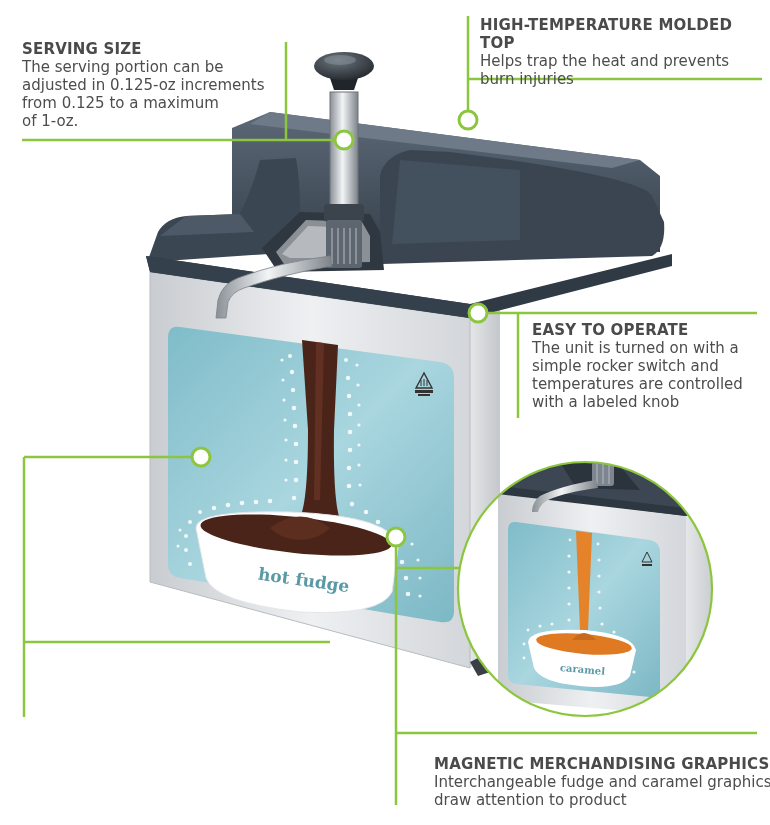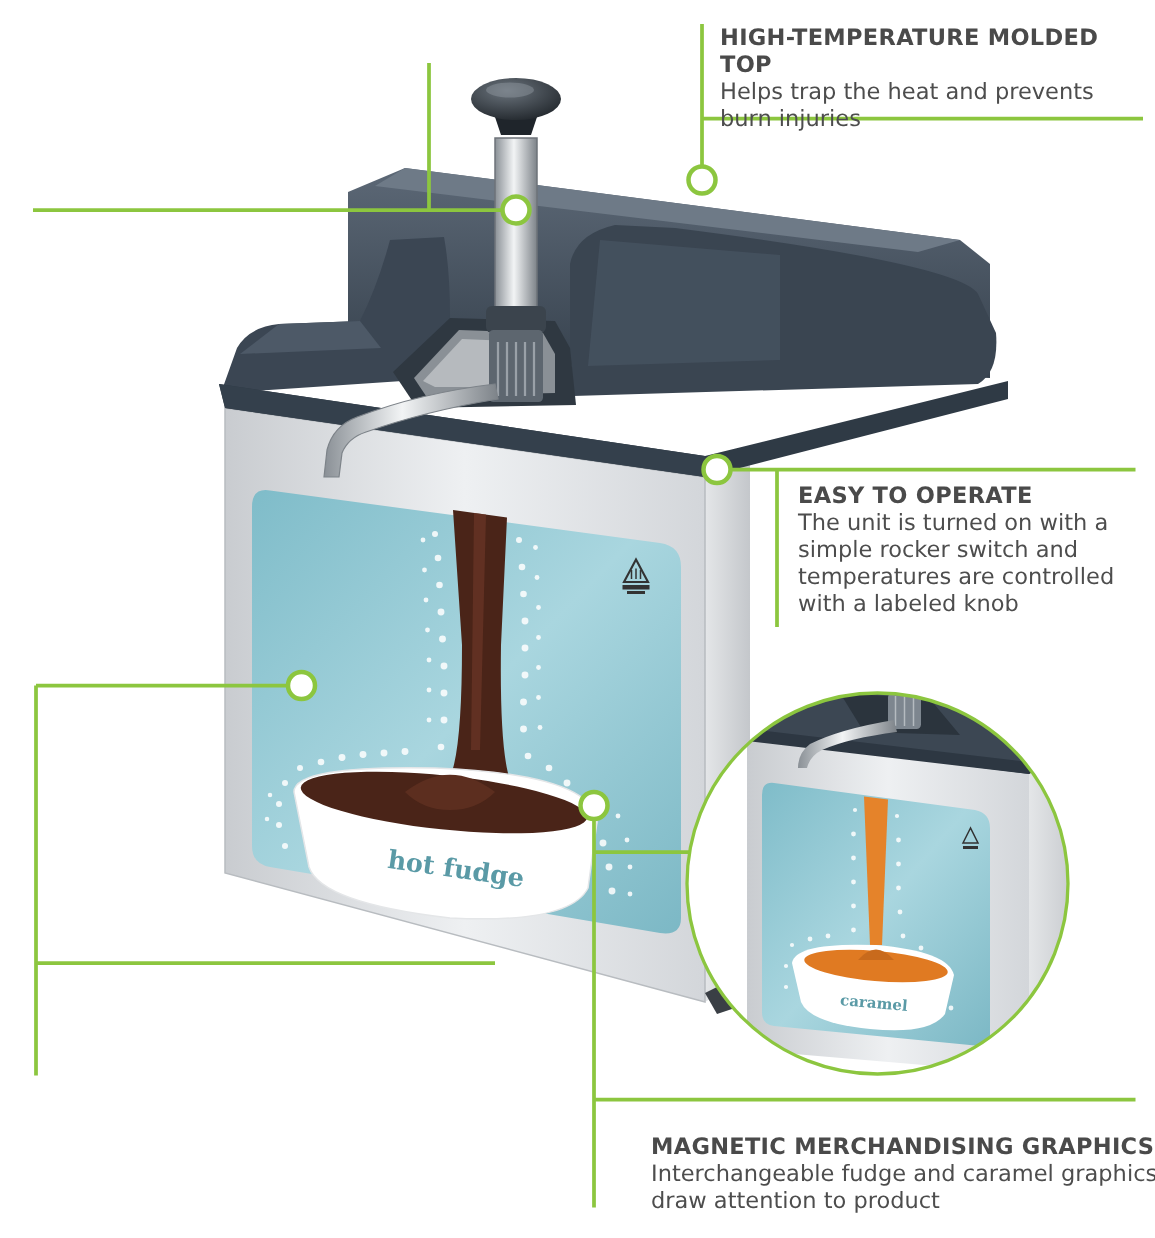--- a/index.html
+++ b/index.html
@@ -252,20 +252,27 @@
       <circle cx="468" cy="120" r="9"></circle>
       <circle cx="478" cy="313" r="9"></circle>
       <circle cx="201" cy="457" r="9"></circle>
       <circle cx="396" cy="537" r="9"></circle>
     </g>
   </svg>
 
   <div class="label-art" style="left:258px; top:570px; font-size:17px; transform:rotate(8deg);">hot fudge</div>
   <div class="label-art" style="left:560px; top:664px; font-size:10px; transform:rotate(5deg);">caramel</div>
 
+  <div class="callout" style="left:22px; top:40px; width:270px;">
+    <span class="title">SERVING SIZE</span>
+    <span class="body">The serving portion can be
+adjusted in 0.125-oz increments
+from 0.125 to a maximum
+of 1-oz.</span>
+  </div>
 
   <div class="callout" style="left:532px; top:321px; width:236px;">
     <span class="title">EASY TO OPERATE</span>
     <span class="body">The unit is turned on with a
 simple rocker switch and
 temperatures are controlled
 with a labeled knob</span>
   </div>
 
   <div class="callout" style="left:480px; top:16px; width:290px;">

